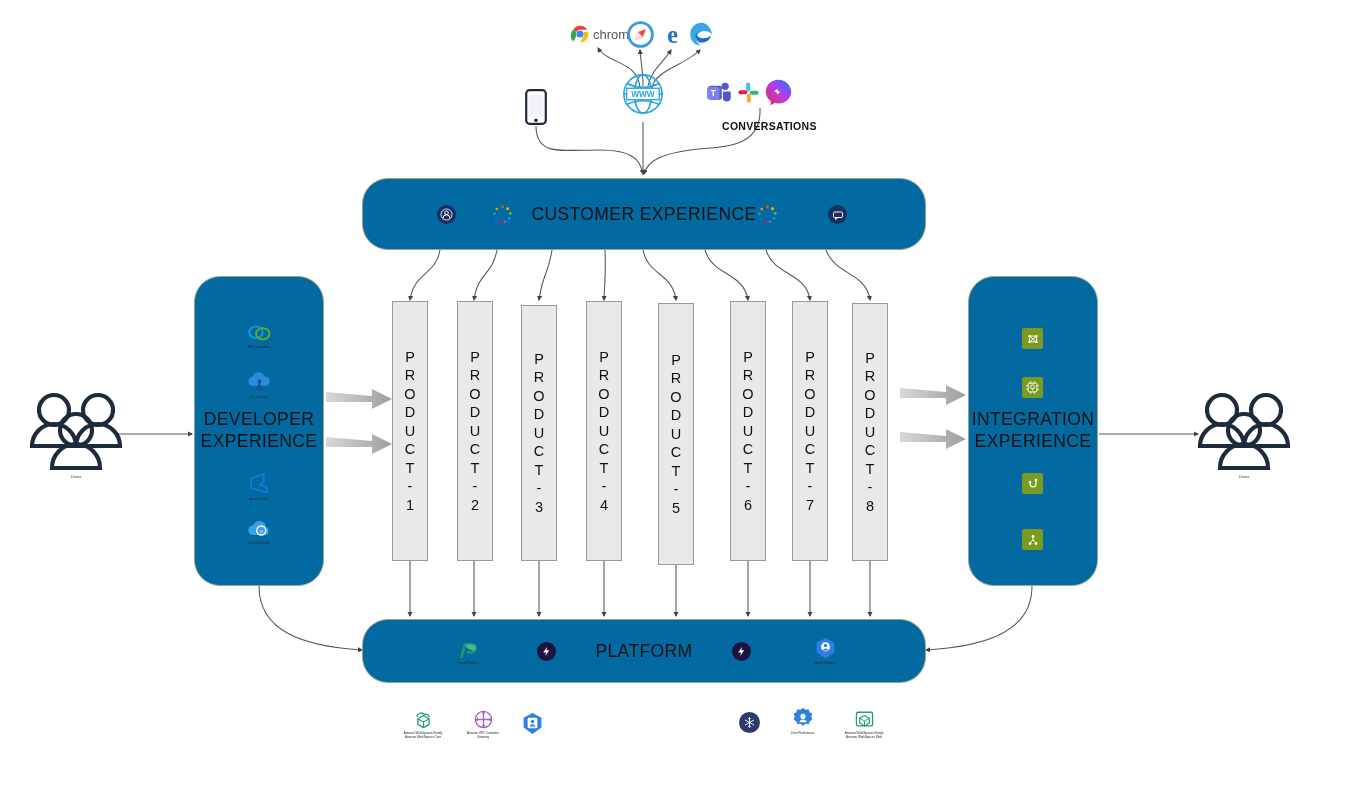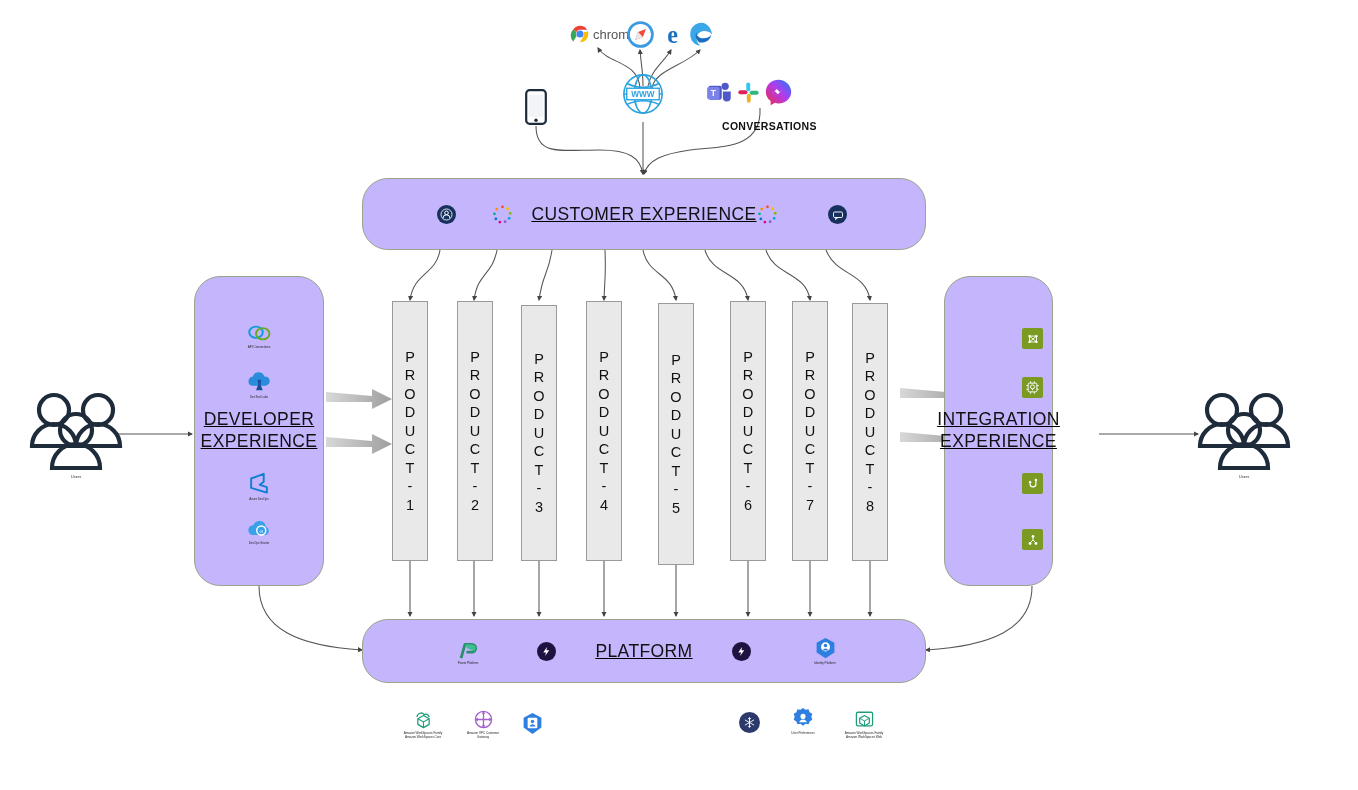--- a/index.html
+++ b/index.html
@@ -20,27 +20,26 @@
     position: absolute;
     left: 0; top: 0;
     width: 1358px; height: 790px;
     pointer-events: none;
   }
   .node { position: absolute; }
 
   
   .panel {
     position: absolute;
-    background: #c4b5fd;
+    background: #0369a1;
     border: 1.4px solid #9aa38c;
     border-radius: 26px;
     display: flex;
     align-items: center;
     justify-content: center;
-    text-decoration: underline;
   }
   .panel-label {
     font-size: 17.5px;
     color: #111111;
     letter-spacing: .4px;
     text-align: center;
     line-height: 1.25;
     white-space: pre-line;
     z-index: 3;
   }
@@ -354,21 +353,21 @@
   </div>
   <div class="icon-slot" style="left:229px; top:518px; width:60px;">
     <svg width="24" height="22" viewBox="0 0 32 28">
       <path d="M8 22a6.5 6.5 0 0 1 .5-13 8.5 8.5 0 0 1 16.5 2 5.8 5.8 0 0 1 0 11z" fill="#3aa0e8"></path>
       <circle cx="19" cy="16" r="6" fill="none" stroke="#fff" stroke-width="1.9"></circle>
       <text x="19" y="19" font-size="7" fill="#fff" text-anchor="middle" font-family="Liberation Sans, sans-serif">∞</text>
     </svg>
     <div class="icon-cap">DevOps Starter</div>
   </div>
 
-  <div class="panel" style="left:944px; top:276px; width:109px; height:310px;align-items:center;">
+  <div class="panel" style="left:968px; top:276px; width:130px; height:310px;align-items:center;">
     <span class="panel-label">INTEGRATION
 EXPERIENCE</span>
   </div>
   <div class="icon-slot" style="left:1022px; top:328px;">
     <div class="sq-olive">
       <svg width="14" height="14" viewBox="0 0 24 24">
           <g stroke="#fff" stroke-width="1.6" fill="none">
             <path d="M6 7h12M6 7v10M18 7v10M6 17h12M6 7l12 10M18 7L6 17"></path>
           </g>
           <circle cx="6" cy="7" r="2" fill="#fff"></circle>

